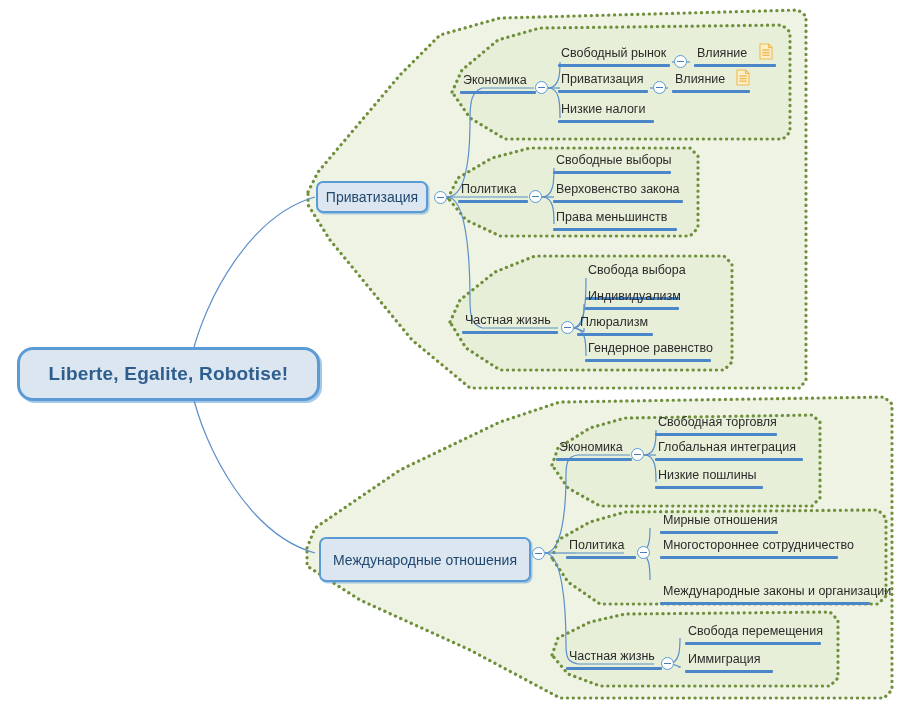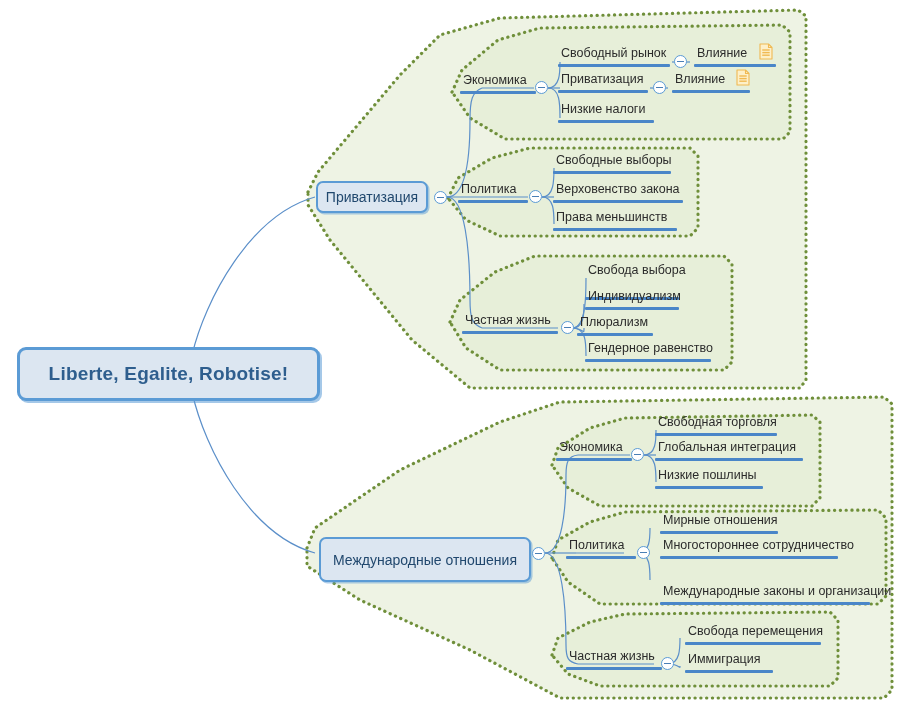--- a/index.html
+++ b/index.html
@@ -24,21 +24,21 @@
     height: 712px;
     pointer-events: none;
   }
 
   
   .root-node {
     position: absolute;
     box-sizing: border-box;
     background: #dce6f1;
     border: 3px solid #5b9bd5;
-    border-radius: 9px;
+    border-radius: 16px;
     display: flex;
     align-items: center;
     justify-content: center;
     color: #2e5e8e;
     font-weight: bold;
     font-size: 19px;
     letter-spacing: .2px;
     box-shadow: 2px 2px 0 rgba(91,155,213,.55);
   }
 

